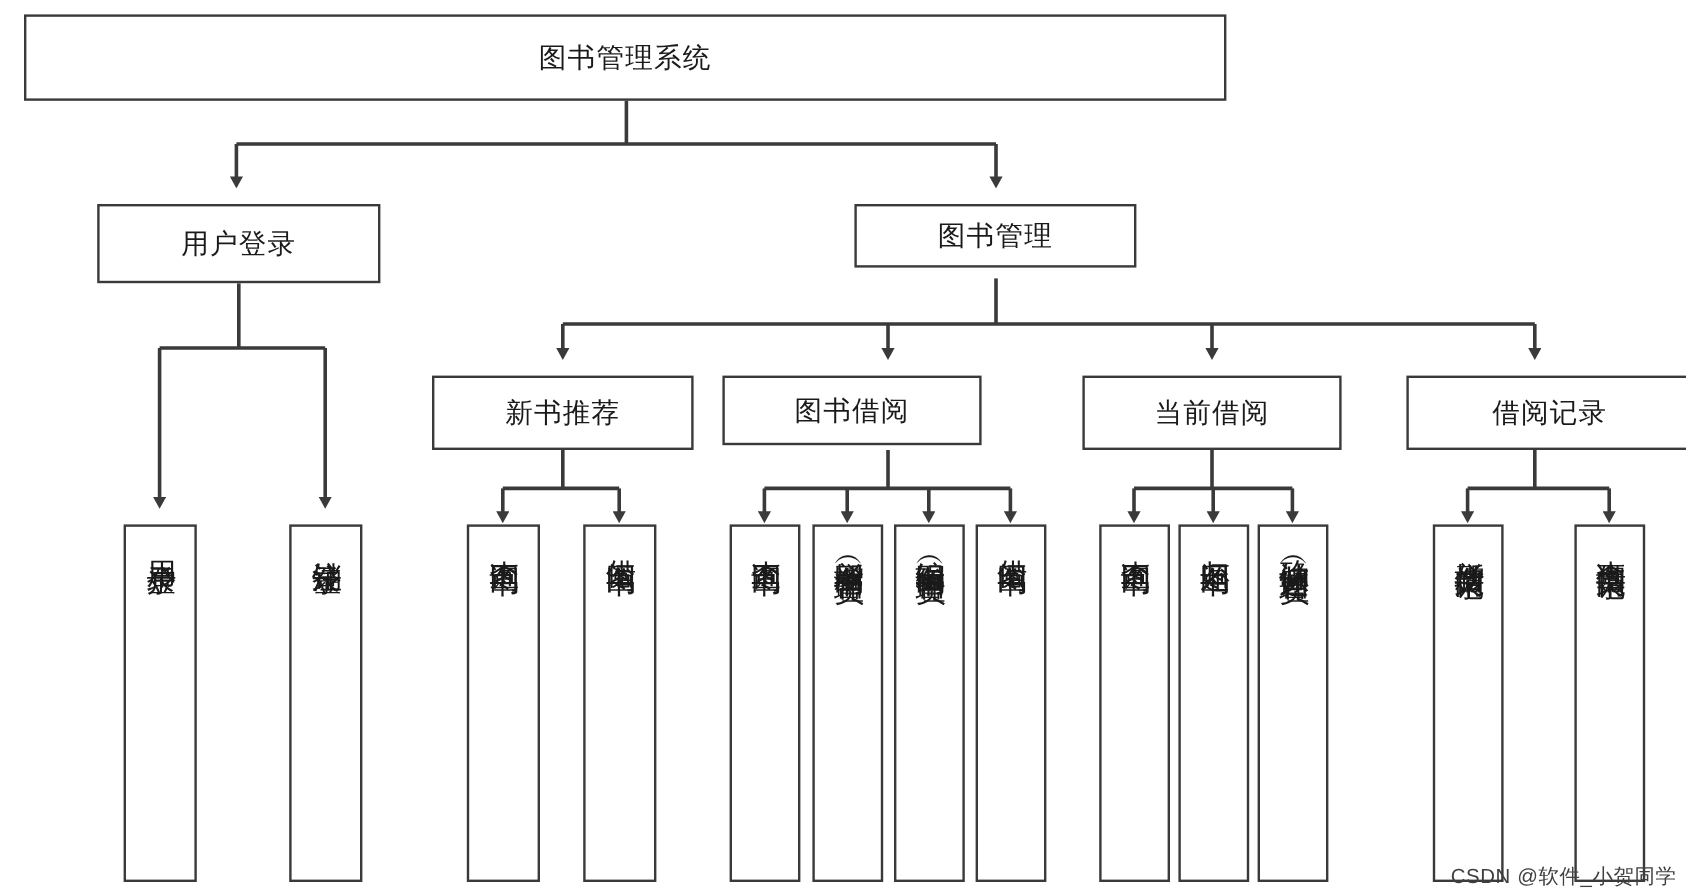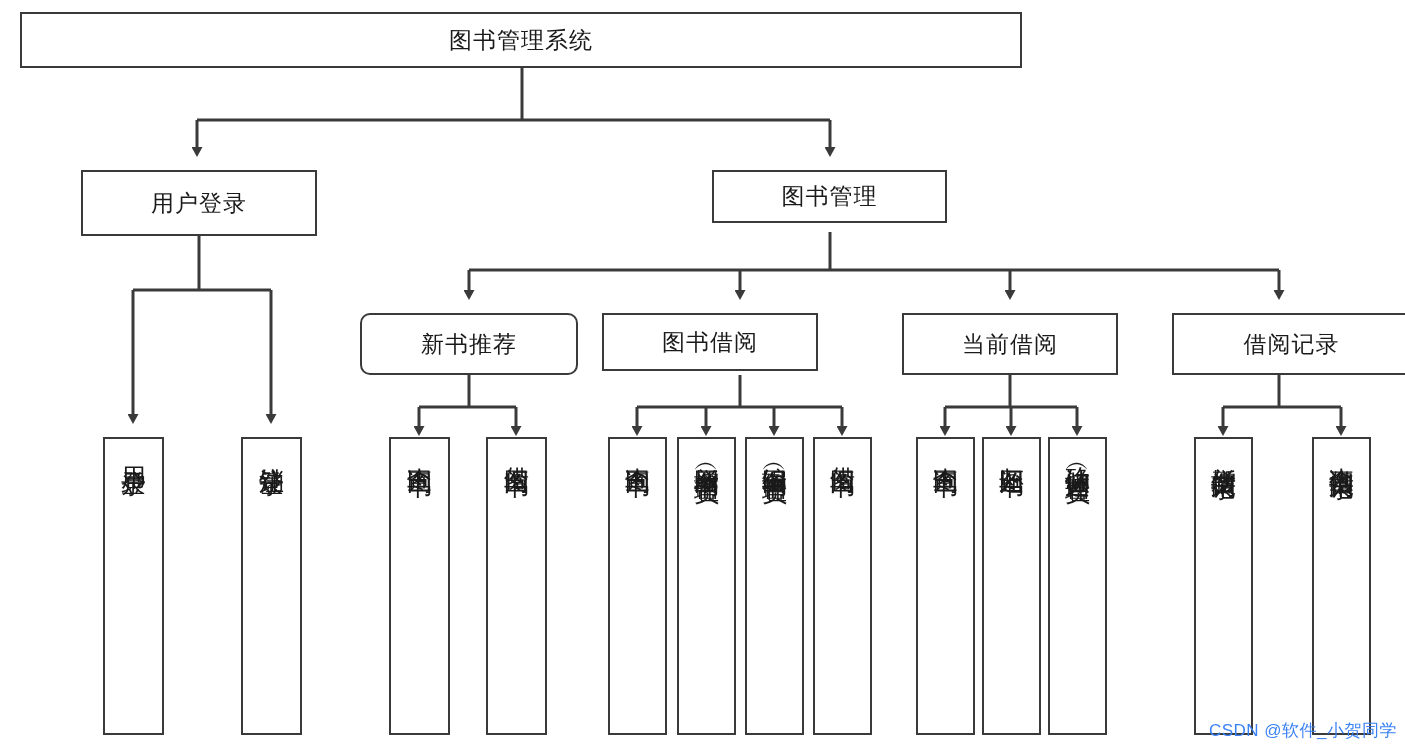--- a/index.html
+++ b/index.html
@@ -50,21 +50,21 @@
     font-size: 25px;
     line-height: 1.08;
     letter-spacing: 2px;
     white-space: nowrap;
   }
   .watermark {
     position: absolute;
     right: 8px;
     bottom: 5px;
     font-size: 17px;
-    color: #3b82f6;
+    color: #404040;
     white-space: nowrap;
     letter-spacing: 0.5px;
     margin-top: 31px;
   }
 </style>
 </head>
 <body>
 
 <div id="canvas">
 
@@ -111,32 +111,32 @@
       <path d="M1011,407 L1011,427" marker-end="url(#arrow)"></path>
       <path d="M1077,407 L1077,427" marker-end="url(#arrow)"></path>
 
       <path d="M1279,375 L1279,407"></path>
       <path d="M1223,407 L1341,407"></path>
       <path d="M1223,407 L1223,427" marker-end="url(#arrow)"></path>
       <path d="M1341,407 L1341,427" marker-end="url(#arrow)"></path>
     </g>
   </svg>
 
-  <div class="node horiz" style="left:20px; top:12px; width:1002px; height:56px;">
+  <div class="node horiz" style="left:20px; top:12px; width:1002px; height:72px;">
     <span>图书管理系统</span>
   </div>
 
   <div class="node horiz" style="left:81px; top:170px; width:236px; height:66px;">
     <span>用户登录</span>
   </div>
   <div class="node horiz" style="left:712px; top:170px; width:235px; height:53px;">
     <span>图书管理</span>
   </div>
 
-  <div class="node horiz" style="left:360px; top:313px; width:218px; height:62px;border-radius:10px;">
+  <div class="node horiz" style="left:360px; top:313px; width:218px; height:62px;">
     <span>新书推荐</span>
   </div>
   <div class="node horiz" style="left:602px; top:313px; width:216px; height:58px;">
     <span>图书借阅</span>
   </div>
   <div class="node horiz" style="left:902px; top:313px; width:216px; height:62px;font-family:Liberation Mono, monospace;">
     <span>当前借阅</span>
   </div>
   <div class="node horiz" style="left:1172px; top:313px; width:239px; height:62px;">
     <span>借阅记录</span>

